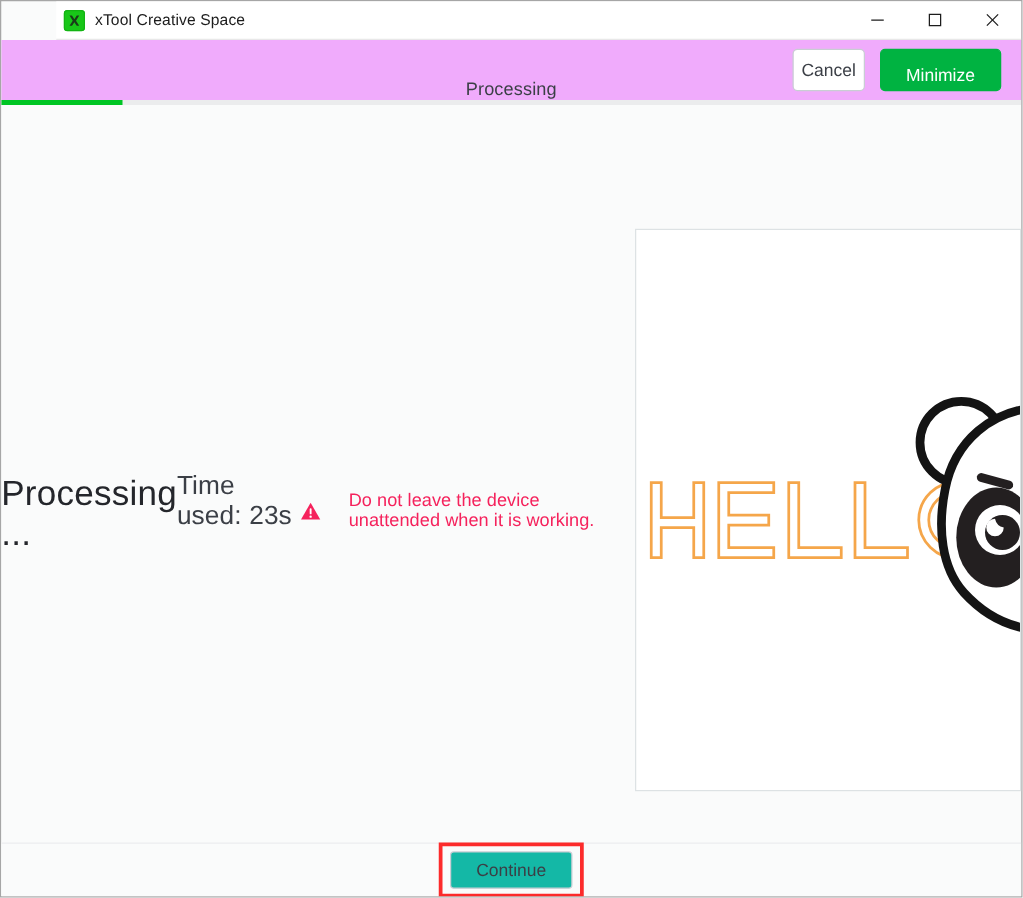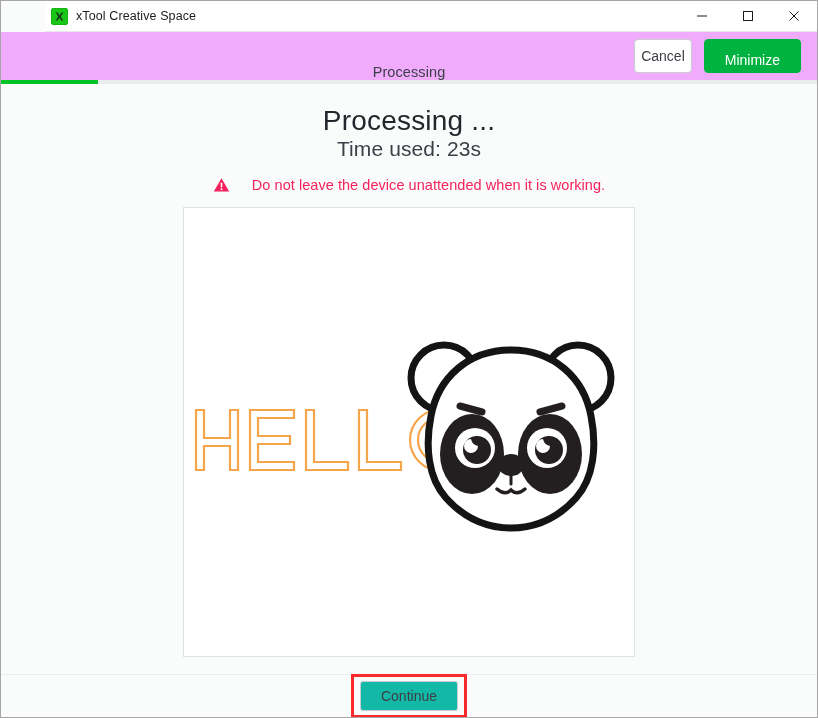--- a/index.html
+++ b/index.html
@@ -138,40 +138,39 @@
   .progress-fill {
     height: 100%;
     background: #00c524;
   }
 
   
   .content {
     flex: 1 1 auto;
     background: #fafbfb;
     display: flex;
-    flex-direction: column;
     align-items: center;
     position: relative;
   }
   .heading {
     margin-top: 21px;
     font-size: 28px;
     color: #24262b;
     letter-spacing: 0.2px;
   }
   .subheading {
     margin-top: 0;
     font-size: 21px;
     color: #3b3f46;
     letter-spacing: 0.1px;
   }
   .warning-row {
     margin-top: 16px;
     display: flex;
-    align-items: flex-start;
+    align-items: center;
     gap: 22px;
   }
   .warning-icon { display: block; }
   .warning-text {
     font-size: 14.5px;
     color: #f5225c;
     letter-spacing: 0.05px;
   }
 
   

